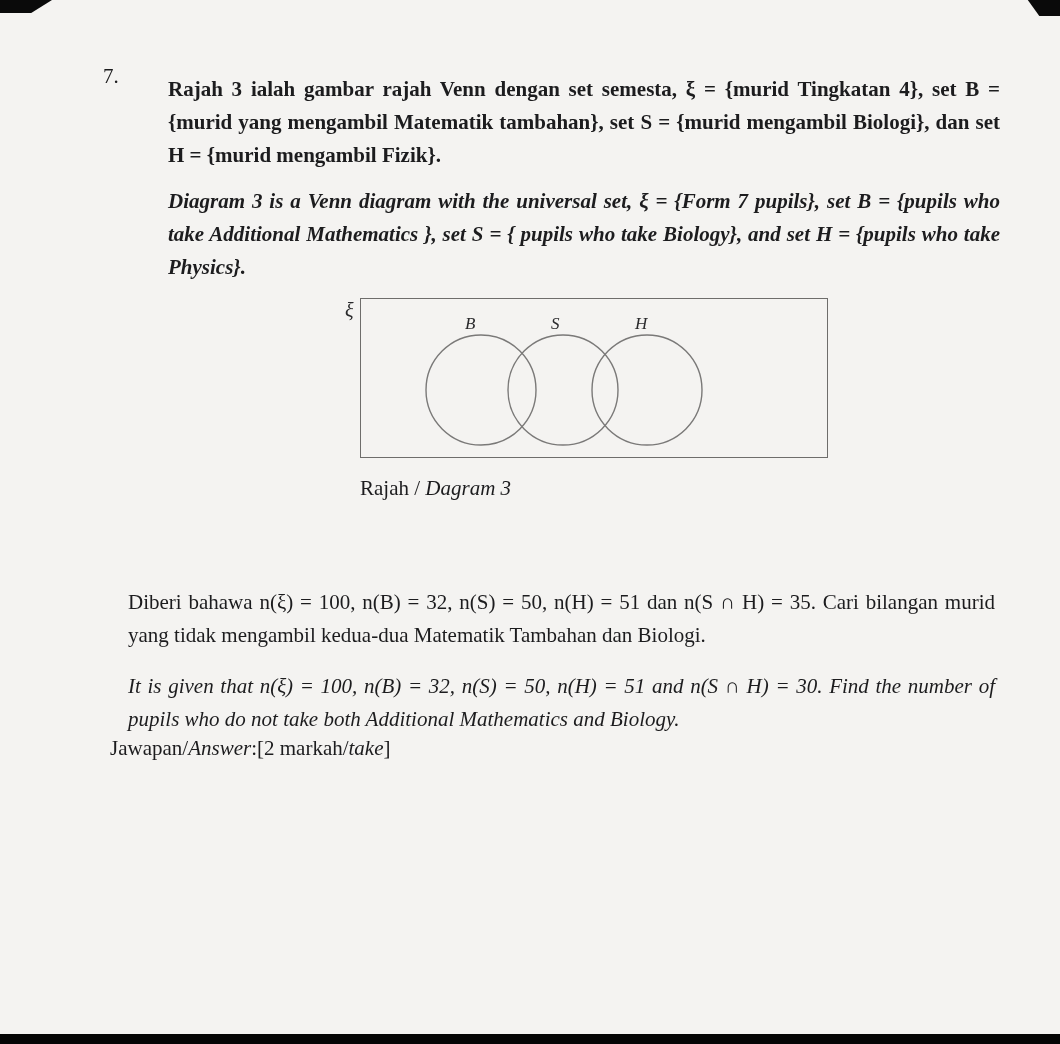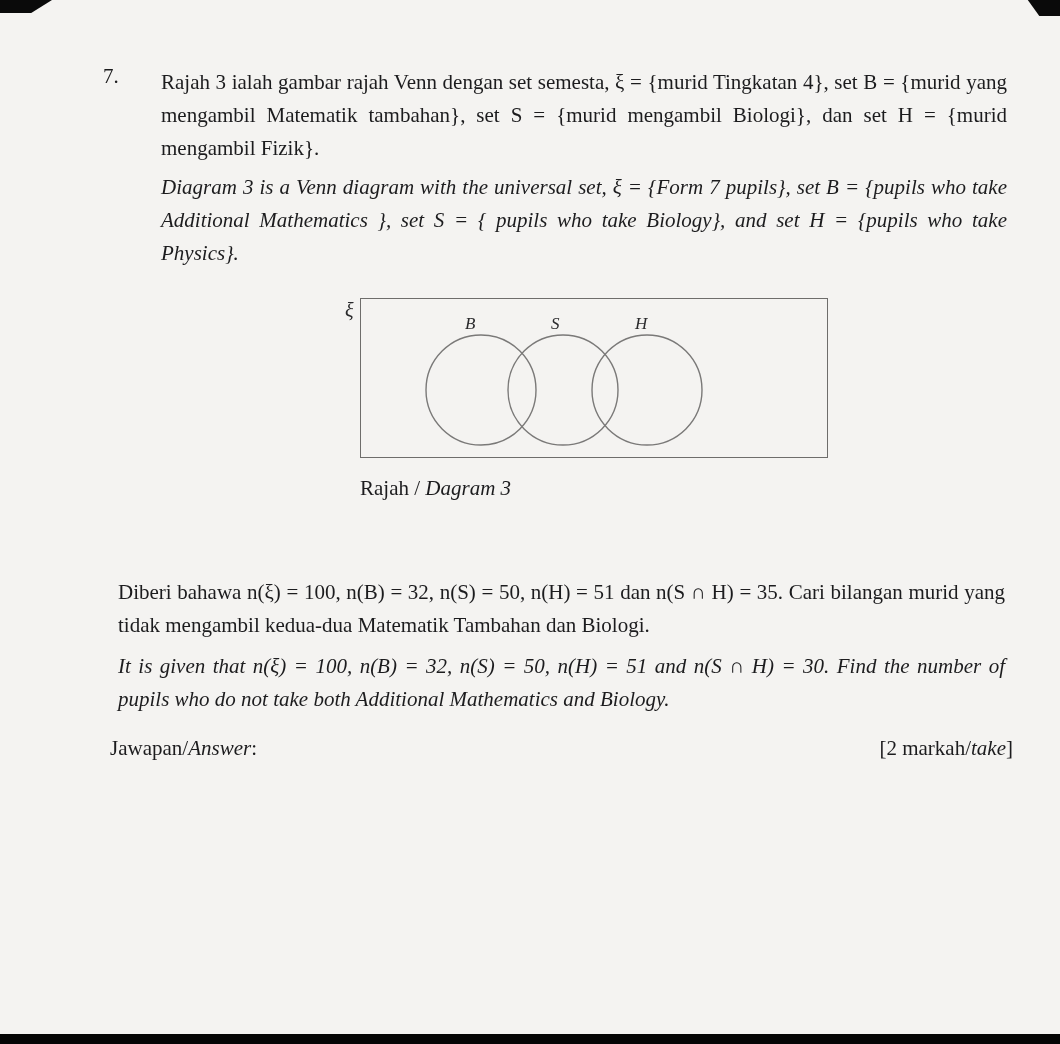--- a/index.html
+++ b/index.html
@@ -42,21 +42,21 @@
     line-height: 33px;
   }
   .intro-block {
     position: absolute;
     left: 155px; top: 60px;
     width: 858px;
     font-size: 21px;
     line-height: 33px;
     text-align: justify;
   }
-  .intro-block p { margin: 6px; }
+  .intro-block p { margin: 13px; font-weight: bold; }
   .italic { font-style: italic; }
   .venn-box {
     position: absolute;
     left: 360px; top: 298px;
     width: 468px; height: 160px;
     border: 1.5px solid #6e6d6b;
     box-sizing: border-box;
   }
   .universal-label {
     position: absolute;
@@ -85,28 +85,28 @@
     font-size: 21px;
   }
   .given-block {
     position: absolute;
     left: 110px; top: 568px;
     width: 903px;
     font-size: 21px;
     line-height: 33px;
     text-align: justify;
   }
-  .given-block p { margin: 8px; }
+  .given-block p { margin: 18px; }
   .answer-row {
     position: absolute;
     left: 110px; top: 736px;
     width: 903px;
     font-size: 21px;
     display: flex;
-    justify-content: space-between;
+    justify-content: flex-start;
   }
 </style>
 </head>
 <body>
 
 <div class="page">
 
   <div class="edge-top-left"></div>
   <div class="edge-top-right"></div>
   <div class="edge-bottom"></div>

